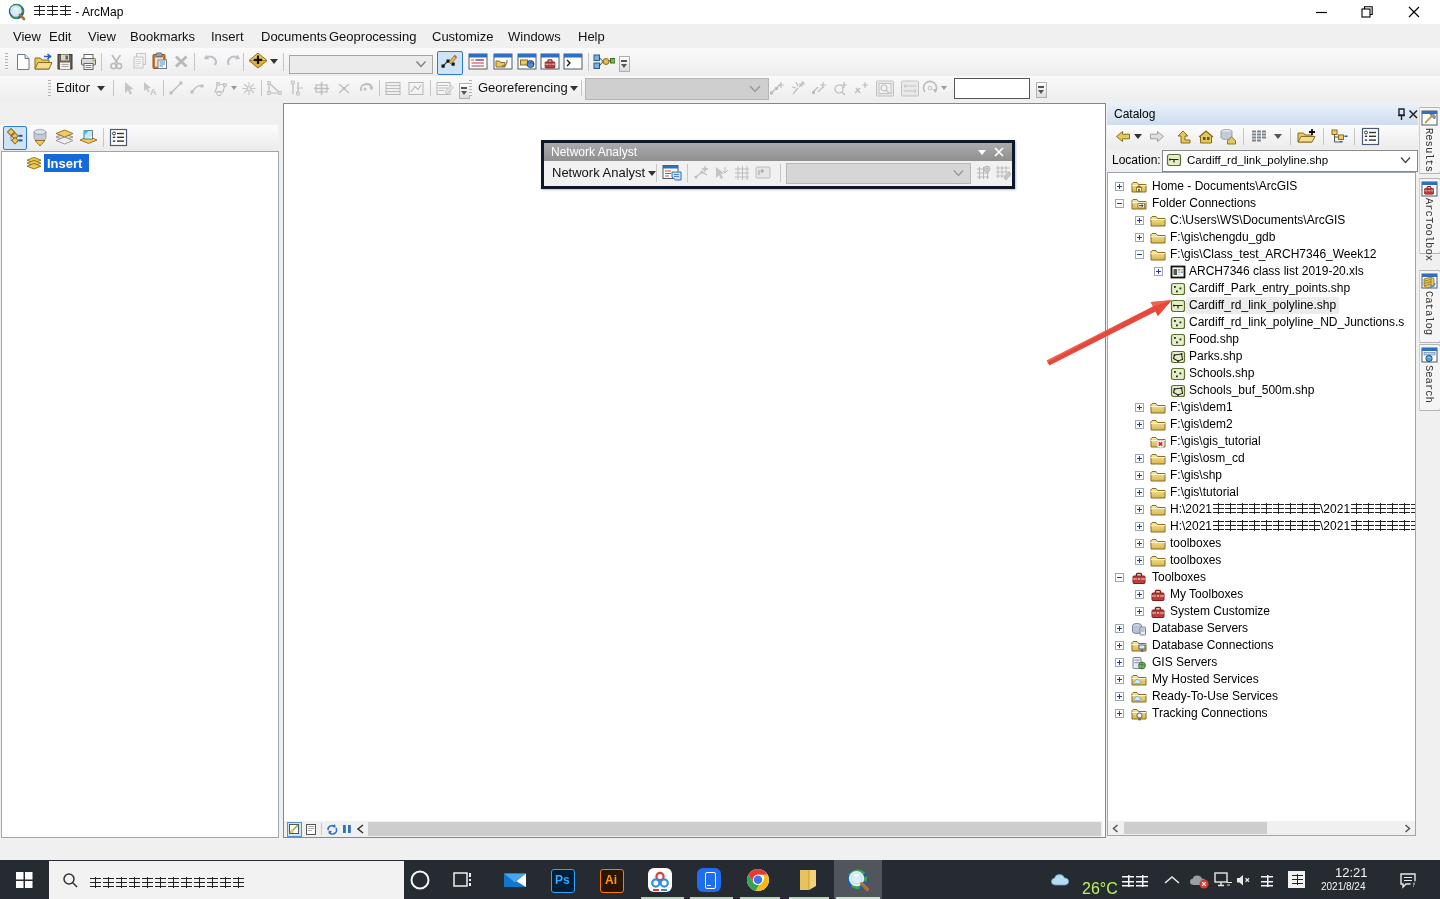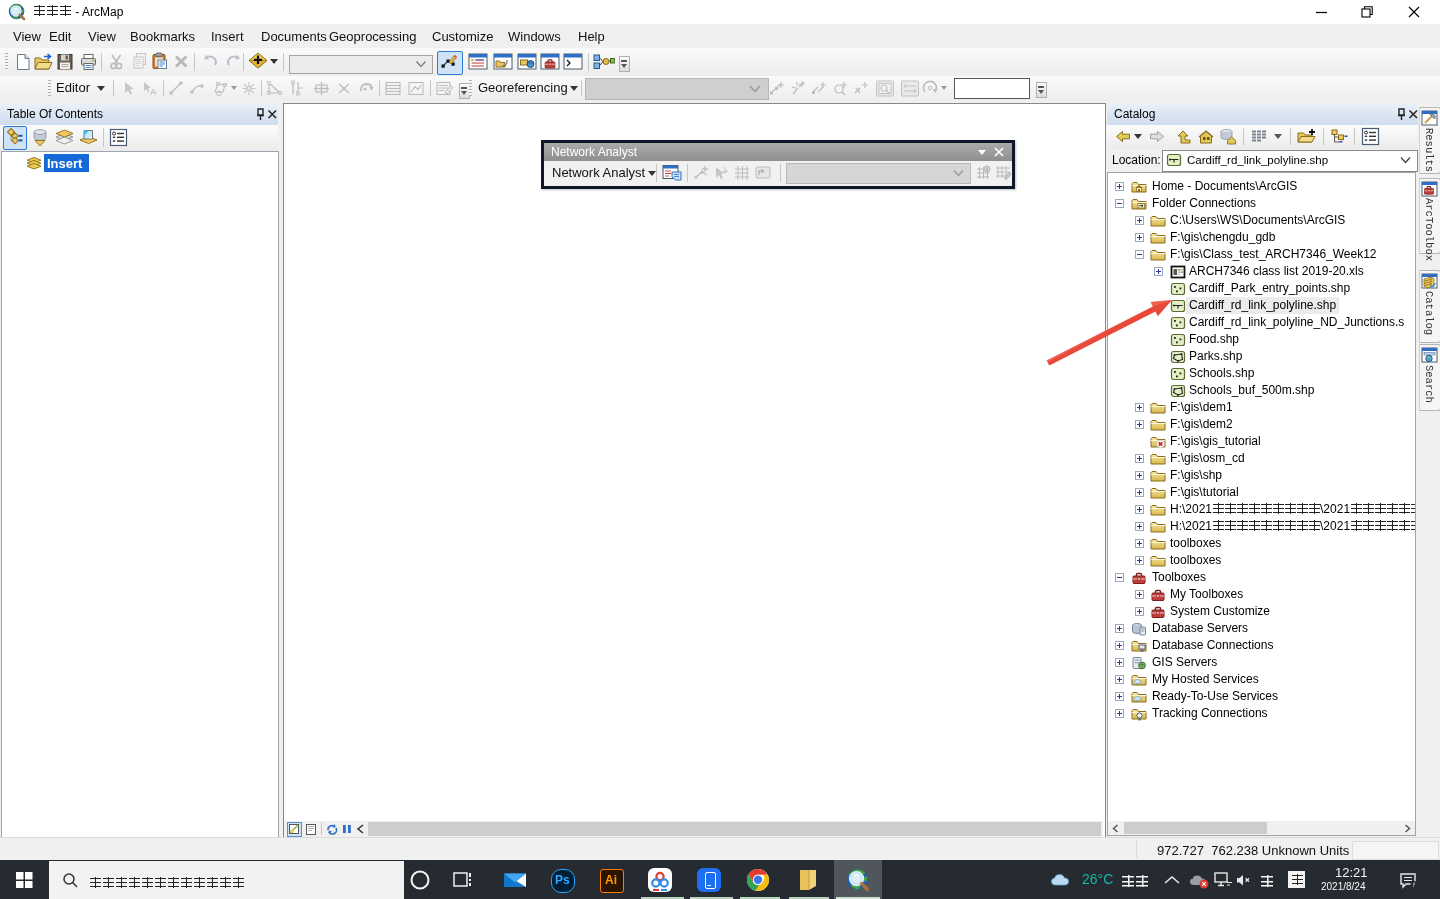--- a/index.html
+++ b/index.html
@@ -446,29 +446,20 @@
         <circle cx="9" cy="9" r="1.8" fill="none" stroke="#999"></circle>
       </svg>
     <div class="abs" style="left:941px;top:10px;width:0;height:0;border:3.5px solid transparent;border-top:4.5px solid #999"></div>
     <div class="abs" style="left:954px;top:2px;width:74px;height:19px;background:#fff;border:1px solid #555"></div>
     <div class="abs" style="left:1036px;top:6px;width:9px;height:14px;background:linear-gradient(#fefefe,#dcdcdc);border:1px solid #b0b0b0"></div>
     <div class="abs" style="left:1037.5px;top:10px;width:6px;height:1.5px;background:#555"></div>
     <div class="abs" style="left:1038px;top:13.5px;width:0;height:0;border:3px solid transparent;border-top:4px solid #555"></div>
   </div>
   <div class="abs" id="client"></div>
   <div class="abs" id="toc">
-    <div class="panelhdr" style="left:0;top:1px;width:278px">
-        <span class="ptitle">Table Of Contents</span>
-      <svg class="abs" style="left:252px;top:3px" width="14" height="15">
-          <path d="M6 2 L11 2 L11 8 L6 8 Z M5 8.5 L12 8.5 M8.5 8.5 L8.5 13" stroke="#222" stroke-width="1.4" fill="none"></path>
-        </svg>
-      <svg class="abs" style="left:266px;top:4px" width="13" height="13">
-          <path d="M2.5 2.5 L10 10 M10 2.5 L2.5 10" stroke="#222" stroke-width="1.5"></path>
-        </svg>
-    </div>
     <div class="abs" style="left:0;top:22px;width:278px;height:26px;background:linear-gradient(#fcfcfc,#ebebeb)">
       <div class="abs" style="left:3px;top:1px;width:22px;height:22px;background:#cfe3f7;border:1.5px solid #2d7bd6;border-radius:2px"></div>
       <svg class="abs" style="left:6px;top:3px" width="18" height="18">
           <path d="M5 4 L5 13 M5 8 L9 8" stroke="#888" stroke-width="0.9" fill="none"></path>
           <rect x="2.5" y="1.5" width="5" height="5" fill="#f0c95f" stroke="#8a6d1f" transform="rotate(45 5 4)"></rect>
           <rect x="6.7" y="5.8" width="4.6" height="4.6" fill="#f0c95f" stroke="#8a6d1f" transform="rotate(45 9 8)"></rect>
           <rect x="6.7" y="10.3" width="4.6" height="4.6" fill="#f0c95f" stroke="#8a6d1f" transform="rotate(45 9 12.6)"></rect>
           <rect x="12.5" y="6.8" width="4" height="2" fill="#1f5a9e"></rect>
           <rect x="12.5" y="11.4" width="4" height="2" fill="#1f5a9e"></rect>
         </svg>
@@ -937,25 +928,20 @@
         <rect x="3" y="5.5" width="11" height="2.5" fill="#b8d4ee" stroke="#5a7a9a" stroke-width="0.6"></rect>
         <circle cx="8" cy="11.5" r="3.2" fill="#5aa0d8" stroke="#2a5a8a"></circle>
         <path d="M6.5 10.5 Q8 9.8 9.5 10.8" stroke="#9adb6a" stroke-width="1" fill="none"></path>
       </svg>
     <span class="lbl" style="top:20px">Search</span>
   </div>
   <svg class="abs" style="left:1040px;top:292px" width="140" height="78">
     <polygon points="132,8 117.8,24.2 115.5,19.6 9.3,73.5 6.7,68.5 112.9,14.6 110.6,10" fill="#e8473a"></polygon>
     <polygon points="132,8 110.6,10 112.9,14.6 8,70 6.7,68.5 112.9,14.6" fill="#f07a66" opacity="0.55"></polygon>
   </svg>
-  <div class="abs" id="statusbar">
-    <div style="position:absolute;left:1136px;top:3px;width:1px;height:17px;background:#d8d8d8"></div>
-    <span style="position:absolute;left:1157px;top:5px">972.727&nbsp; 762.238 Unknown Units</span>
-    <div style="position:absolute;left:1352px;top:3px;width:85px;height:17px;border:1px solid #dcdcdc;background:#f5f5f5"></div>
-  </div>
   <div class="abs" id="taskbar">
     <svg class="abs" style="left:16px;top:12px" width="17" height="16">
         <rect x="0" y="0" width="7.5" height="7.5" fill="#fff"></rect>
         <rect x="9" y="0" width="7.5" height="7.5" fill="#fff"></rect>
         <rect x="0" y="9" width="7.5" height="7.5" fill="#fff"></rect>
         <rect x="9" y="9" width="7.5" height="7.5" fill="#fff"></rect>
       </svg>
     <div class="abs" style="left:49px;top:1px;width:355px;height:38px;background:#f2f2f2">
       <svg class="abs" style="left:13px;top:11px" width="17" height="17">
           <circle cx="7" cy="7" r="5" fill="none" stroke="#333" stroke-width="1.5"></circle>
@@ -970,21 +956,21 @@
         <rect x="1" y="3" width="13" height="13" fill="none" stroke="#f0f0f0" stroke-width="1.5"></rect>
         <rect x="16" y="3" width="2" height="4" fill="#f0f0f0"></rect>
         <rect x="16" y="9" width="2" height="2" fill="#f0f0f0"></rect>
         <rect x="16" y="13" width="2" height="3" fill="#f0f0f0"></rect>
       </svg>
     <svg class="abs" style="left:503px;top:10px" width="24" height="20">
         <path d="M1 3.5 L23 3.5 L23 17 L1 17 Z" fill="#1176cc"></path>
         <path d="M1 3.5 L23 3.5 L12 12.5 Z" fill="#45a5ef"></path>
         <path d="M23 3.5 L23 17 L13.5 11.2 Z" fill="#fff"></path>
       </svg>
-    <div class="abs" style="left:551px;top:9px;width:22px;height:22px;background:#001e36;border:1.5px solid #2fa3f7;border-radius:10px">
+    <div class="abs" style="left:551px;top:9px;width:22px;height:22px;background:#001e36;border:1.5px solid #2fa3f7;border-radius:3px">
       <span style="position:absolute;left:3px;top:3px;font-size:12px;font-weight:bold;color:#31a8ff">Ps</span>
       </div>
     <div class="abs" style="left:600px;top:9px;width:22px;height:22px;background:#2a1500;border:1.5px solid #ff7c00;border-radius:3px">
       <span style="position:absolute;left:4px;top:3px;font-size:12px;font-weight:bold;color:#ff9a00">Ai</span>
       </div>
     <div class="abs" style="left:648px;top:8px;width:24px;height:24px;background:#fff;border-radius:6px">
       <svg class="abs" style="left:2px;top:2px" width="20" height="20">
           <circle cx="10" cy="6.5" r="3.6" fill="none" stroke="#e23a3a" stroke-width="2.2"></circle>
           <circle cx="5.8" cy="13" r="3.6" fill="none" stroke="#2f8fe8" stroke-width="2.2"></circle>
           <circle cx="14.2" cy="13" r="3.6" fill="none" stroke="#2f8fe8" stroke-width="2.2"></circle>
@@ -1014,21 +1000,21 @@
         <use href="#sym-arcmap" width="24" height="24"></use>
       </svg>
     <div class="abs" style="left:641px;bottom:0;width:43px;height:2.5px;background:#b9d2bb"></div>
     <div class="abs" style="left:690px;bottom:0;width:43px;height:2.5px;background:#b9d2bb"></div>
     <div class="abs" style="left:740px;bottom:0;width:40px;height:2.5px;background:#b9d2bb"></div>
     <div class="abs" style="left:789px;bottom:0;width:40px;height:2.5px;background:#b9d2bb"></div>
     <div class="abs" style="left:836px;bottom:0;width:44px;height:2.5px;background:#cfe0d0"></div>
     <svg class="abs" style="left:1050px;top:11px" width="26" height="17">
         <path d="M6 14 Q1.5 14 1.5 10.5 Q1.5 7.5 4.5 7.2 Q5.2 3.5 9.5 3.5 Q13.5 3.5 14.5 7 Q18 6.8 18.5 9.8 Q19 13.5 15 14 Z" fill="#b8dbf2" stroke="#6aa5cc" stroke-width="0.8"></path>
       </svg>
-    <span class="abs" style="left:1082px;top:11px;font-size:14px;color:#14b8a6">26°C</span>
+    <span class="abs" style="left:1082px;top:20px;font-size:16px;color:#bef264">26°C</span>
     <span class="abs" style="left:1121px;top:13px"><i class="cjkw"></i><i class="cjkw"></i></span>
     <svg class="abs" style="left:1163px;top:14px" width="18" height="12">
         <path d="M2 9 L9 3 L16 9" fill="none" stroke="#e8e8e8" stroke-width="1.6"></path>
       </svg>
     <svg class="abs" style="left:1188px;top:12px" width="24" height="17">
         <path d="M6 13 Q2 13 2 9.8 Q2 7 4.8 6.8 Q5.5 3.5 9.2 3.5 Q12.8 3.5 13.8 6.6 Q17 6.4 17.4 9 Q17.8 13 14 13 Z" fill="#9a9fa4"></path>
         <circle cx="16" cy="12" r="4.5" fill="#d83b31"></circle>
         <path d="M14.2 10.2 L17.8 13.8 M17.8 10.2 L14.2 13.8" stroke="#fff" stroke-width="1.2"></path>
       </svg>
     <svg class="abs" style="left:1214px;top:12px" width="20" height="16">

